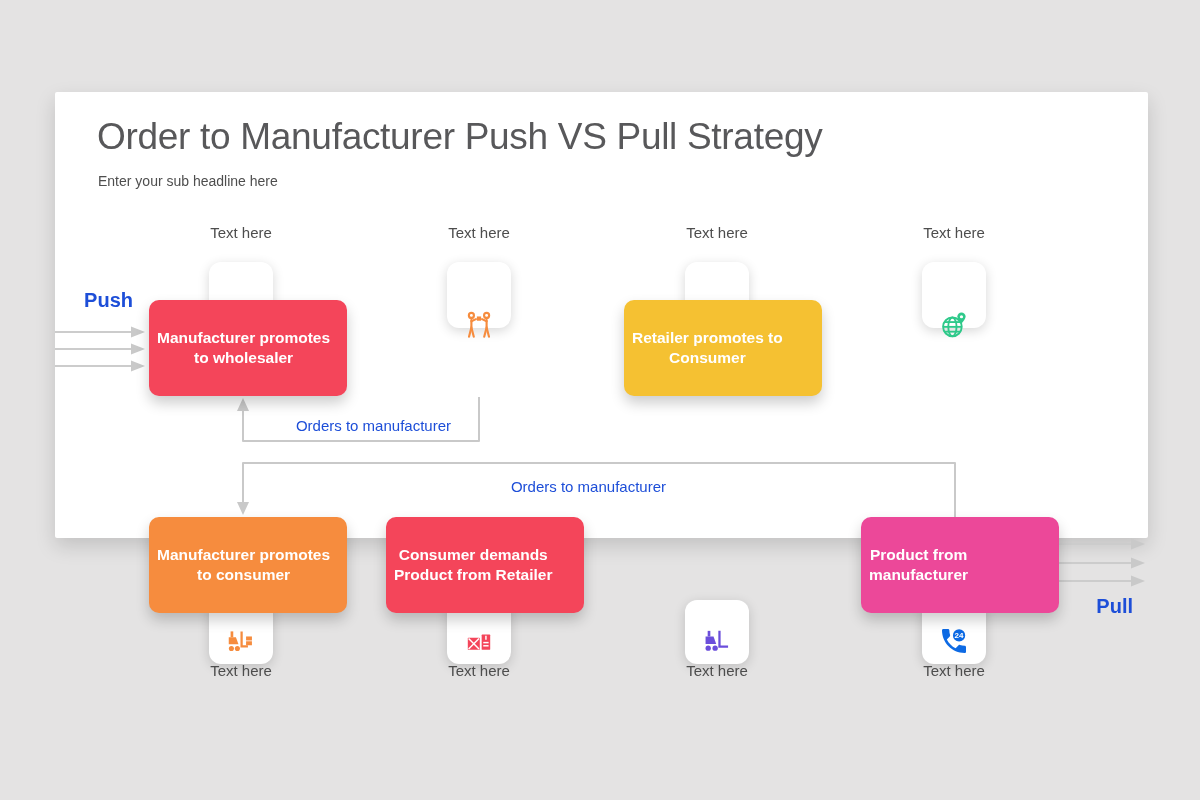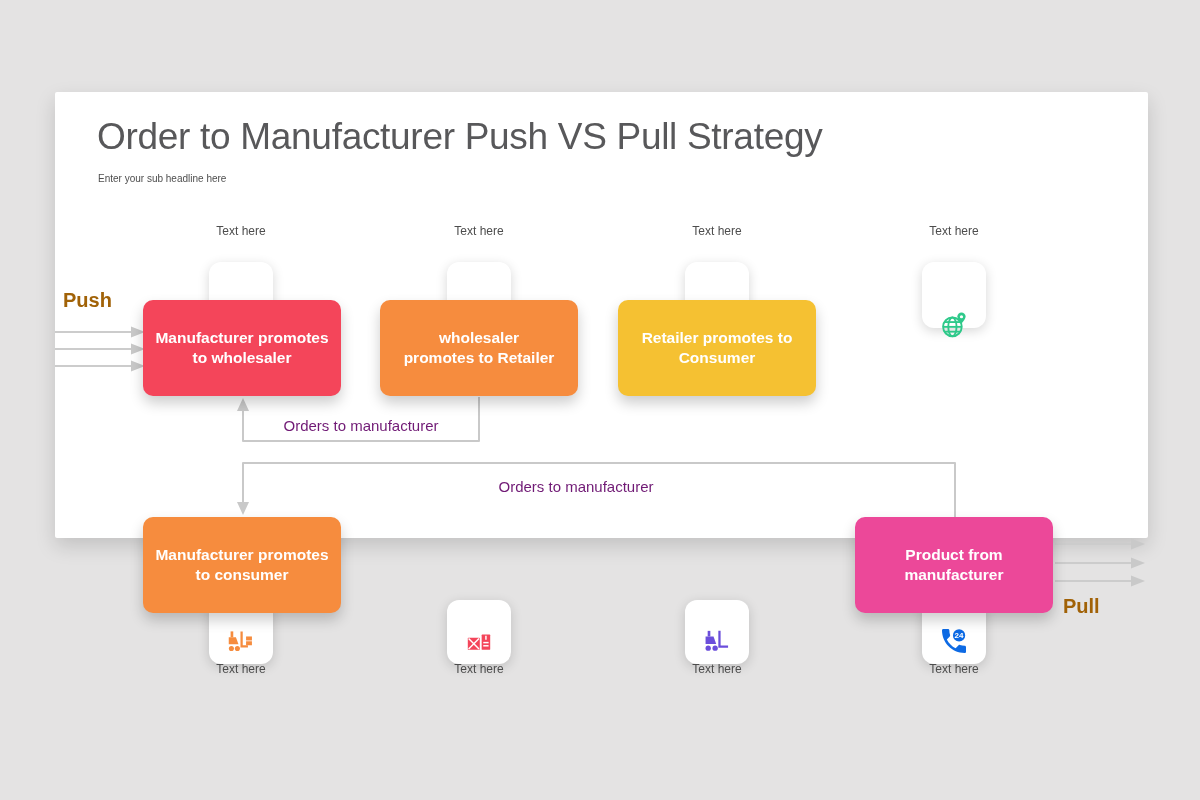--- a/index.html
+++ b/index.html
@@ -14,56 +14,57 @@
     position:absolute;left:55px;top:92px;width:1093px;height:446px;
     background:#ffffff;border-radius:2px;
     box-shadow:0 8px 20px rgba(0,0,0,0.15);
   }
   .title{
     position:absolute;left:42px;top:24px;
     font-size:37px;color:#58585a;letter-spacing:-0.3px;
   }
   .subtitle{
     position:absolute;left:43px;top:81px;
-    font-size:10px;color:#4e4e4e;
+    font-size:14px;color:#4e4e4e;
   }
   .caption{
     position:absolute;width:140px;text-align:center;
-    font-size:12px;color:#4d4d4d;
+    font-size:15px;color:#4d4d4d;
   }
   .icon-card{
     position:absolute;width:64px;background:#fff;border-radius:12px;
     box-shadow:0 3px 12px rgba(0,0,0,0.16);
   }
   .icon-card.top{height:66px;}
   .icon-card.bottom{height:64px;}
   .icon{
     position:absolute;left:50%;transform:translateX(-50%);
     width:32px;height:32px;margin-top:40px;
   }
   .icon-card.top .icon{top:7px;}
   .icon-card.bottom .icon{bottom:7px;}
   .icon svg{width:32px;height:32px;display:block;}
   .box{
     position:absolute;width:198px;height:96px;border-radius:10px;
-    display:flex;align-items:center;justify-content:center;
+    display:flex;align-items:center;justify-content:flex-start;
     box-shadow:0 7px 14px rgba(0,0,0,0.20);
     z-index:3;
+    margin-left:6px;
   }
   .box-text{
     color:#ffffff;font-weight:bold;font-size:15.5px;line-height:20px;
     text-align:center;white-space:pre-line;padding:0 8px;
   }
   .connector-label{
-    position:absolute;width:180px;text-align:center;
-    font-size:15px;color:#701a75;z-index:2;
+    position:absolute;width:180px;text-align:right;
+    font-size:15px;color:#1d4ed8;z-index:2;
   }
   .side-label{
-    position:absolute;width:70px;text-align:left;
-    font-size:20px;font-weight:bold;color:#a16207;
+    position:absolute;width:70px;text-align:right;
+    font-size:20px;font-weight:bold;color:#1d4ed8;
   }
   svg.overlay{position:absolute;left:0;top:0;z-index:1;overflow:visible;}
   .conn{fill:none;stroke:#c9c9c9;stroke-width:2;stroke-linejoin:round;}
   .arrowline{stroke:#cccccc;stroke-width:2.2;}
   .arrowhead{fill:#c9c9c9;stroke:none;}
 </style>
 </head>
 <body>
 
 <div class="stage">
@@ -139,24 +140,20 @@
               <path d="M6.3 13.8l1.8 7"></path>
               <path d="M6.3 9.2l3.4-1.6"></path>
             <path d="M17.7 8.2v5.6l1.8 7"></path>
               <path d="M17.7 13.8l-1.8 7"></path>
               <path d="M17.7 9.2l-3.4-1.6"></path>
           </g>
           <rect x="10.4" y="5.6" width="3.2" height="3.2" fill="currentColor"></rect>
         </svg>
       </div>
     </div>
-    <div class="box" style="left: 325px; top: 208px; background-color: rgb(246, 140, 62);">
-      <div class="box-text">wholesaler
-promotes to Retailer</div>
-    </div>
 
     <div class="caption" style="left:592px;top:132px">Text here</div>
     <div class="icon-card top" style="left:630px;top:170px">
       <div class="icon" style="color: rgb(245, 193, 50);">
         <svg viewBox="0 0 24 24">
           <g fill="none" stroke="currentColor" stroke-width="1.7" stroke-linecap="round" stroke-linejoin="round">
             <path d="M5.5 3.2h1.8c.8 0 1.4.5 1.6 1.2L12 16.2l7.5 2"></path>
             <circle cx="10.2" cy="19.6" r="1.9"></circle>
           </g>
           <rect x="11.5" y="5.5" width="7.6" height="7.6" rx="0.6" transform="rotate(-16 15.3 9.3)" fill="currentColor"></rect>
@@ -200,20 +197,24 @@
               <circle cx="9.3" cy="17.6" r="1.9"></circle>
             <path d="M11.6 4.8h1.7v10.4h3.9v1.7h-5.6z"></path>
             <rect x="15.8" y="8.6" width="4.4" height="3"></rect>
             <rect x="15.8" y="12.2" width="4.4" height="3"></rect>
           </g>
         </svg>
       </div>
     </div>
     <div class="caption" style="left:116px;top:570px">Text here</div>
 
+    <div class="box" style="left: 325px; top: 425px; background-color: rgb(244, 69, 90);">
+      <div class="box-text">Consumer demands
+Product from Retailer</div>
+    </div>
     <div class="icon-card bottom" style="left:392px;top:508px">
       <div class="icon" style="color: rgb(244, 69, 90);">
         <svg viewBox="0 0 24 24">
           <g fill="currentColor">
             <rect x="3.6" y="9.6" width="9" height="9" rx="0.5"></rect>
             <rect x="14" y="7.2" width="6.4" height="11.4" rx="0.5"></rect>
           </g>
           <g stroke="#fff" stroke-width="1.1">
             <line x1="4.2" y1="10.2" x2="12" y2="18"></line>
               <line x1="12" y1="10.2" x2="4.2" y2="18"></line>

